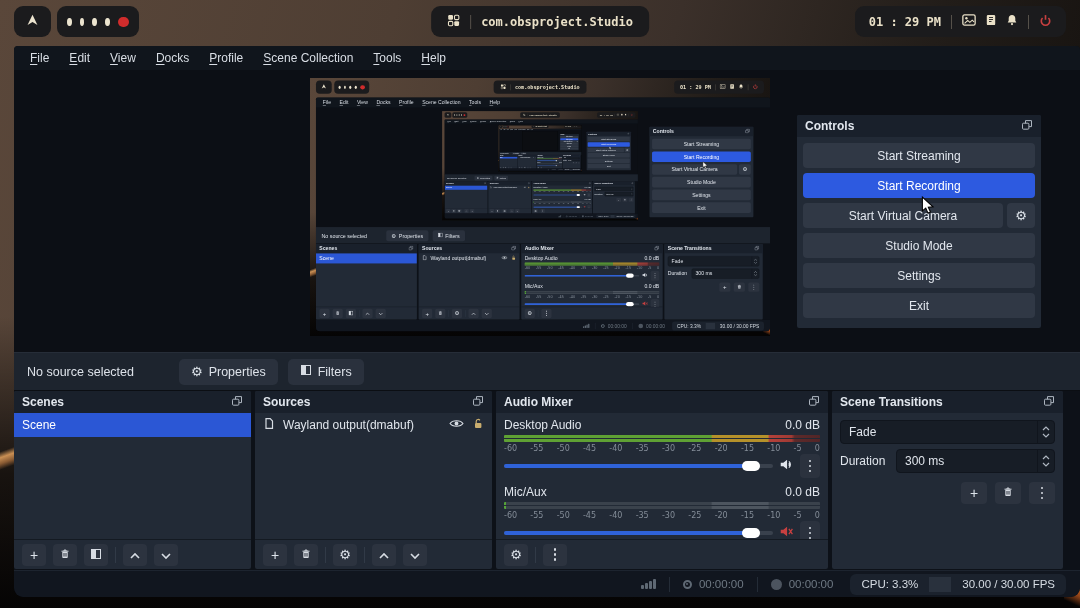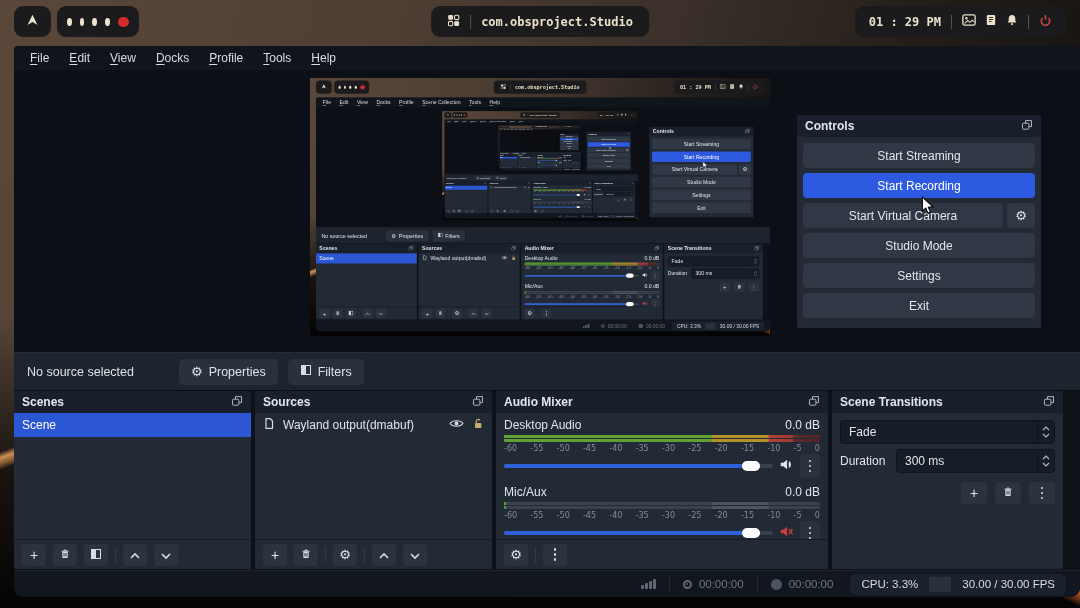--- a/index.html
+++ b/index.html
@@ -204,20 +204,21 @@
   </div>
 
   <div class="obs-window">
 
     <div class="menubar">
         <div class="menu-item"><span class="mn">F</span>ile</div>
         <div class="menu-item"><span class="mn">E</span>dit</div>
         <div class="menu-item"><span class="mn">V</span>iew</div>
         <div class="menu-item"><span class="mn">D</span>ocks</div>
         <div class="menu-item"><span class="mn">P</span>rofile</div>
+        <div class="menu-item"><span class="mn">S</span>cene Collection</div>
         <div class="menu-item"><span class="mn">T</span>ools</div>
         <div class="menu-item"><span class="mn">H</span>elp</div>
       </div>
 
     <div class="canvas">
       <div class="preview-frame">
         <div class="preview-content">
             <div class="preview-scale">
               <div>
   <div class="wallpaper"></div>

